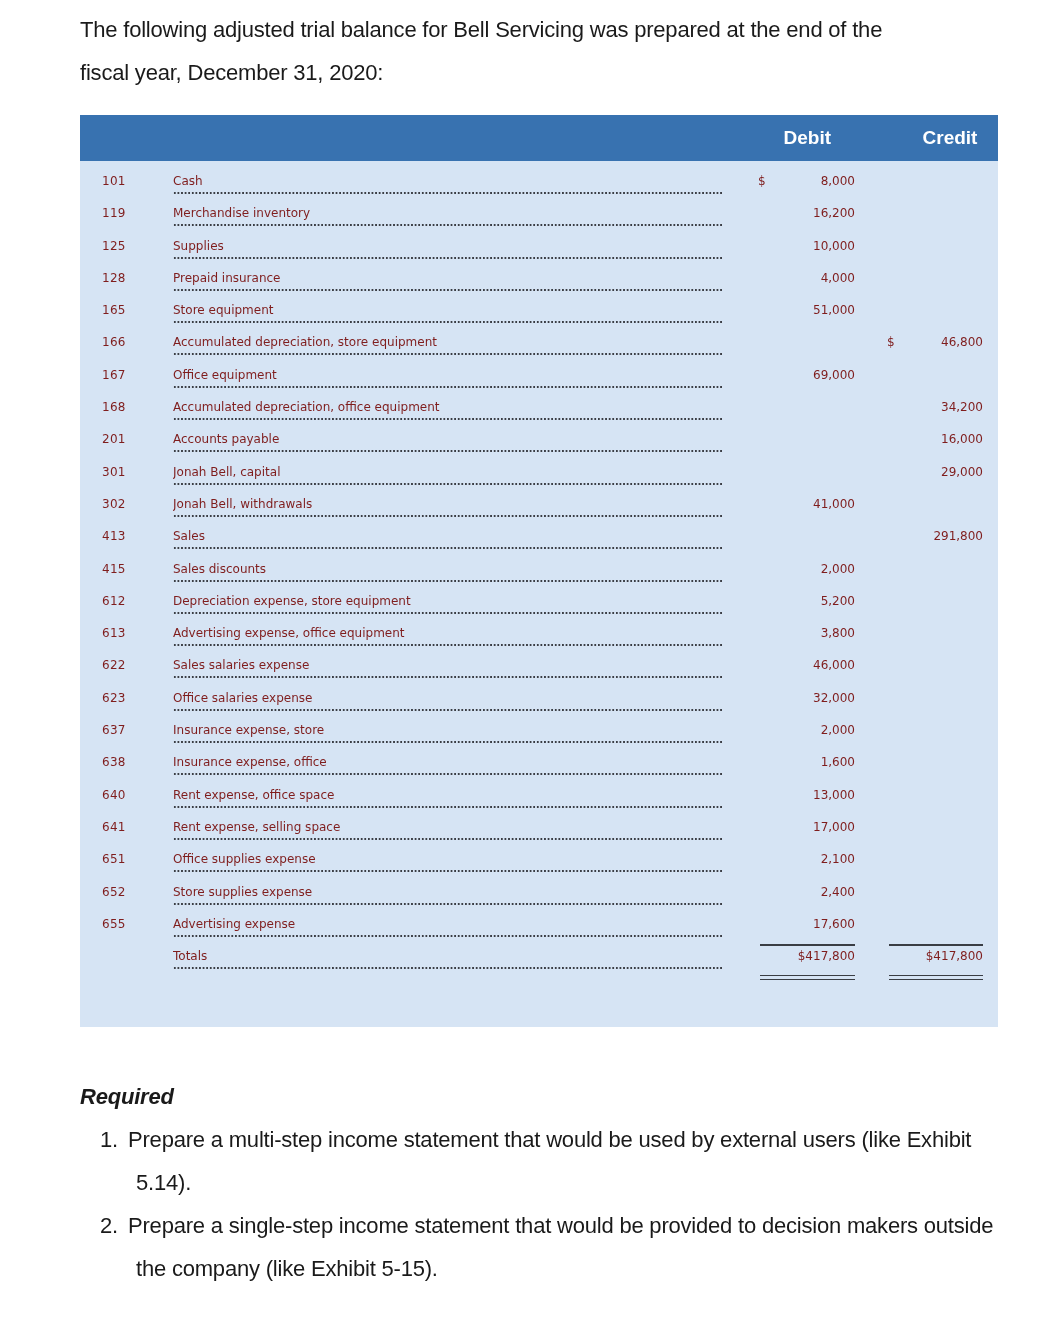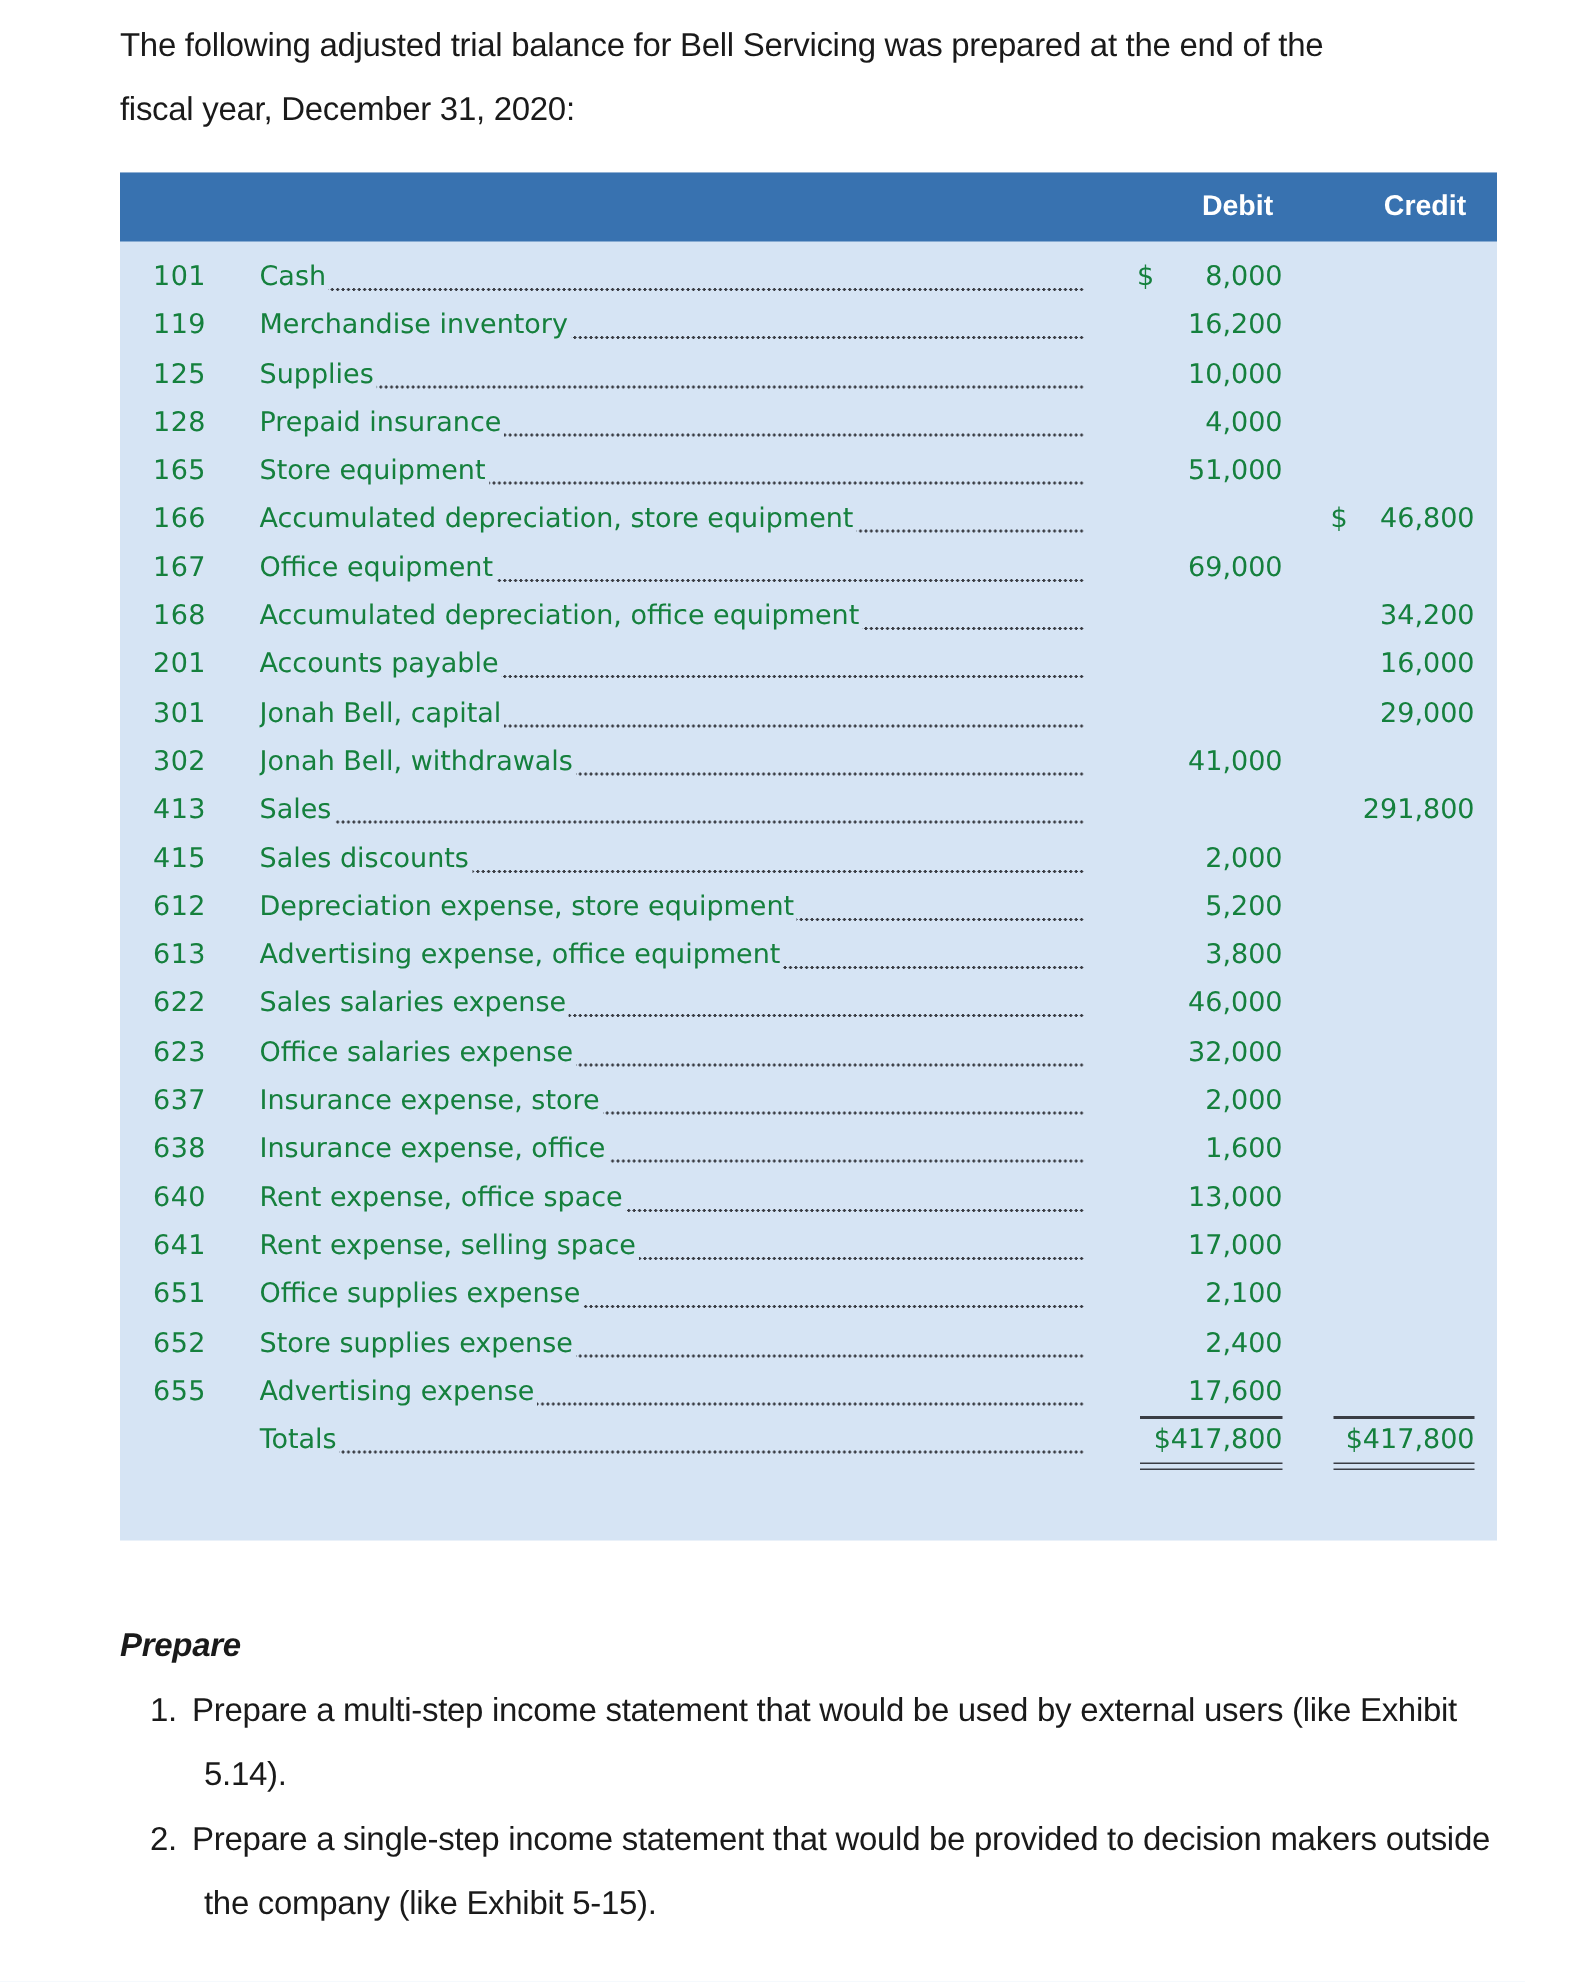--- a/index.html
+++ b/index.html
@@ -14,26 +14,26 @@
     background: #d6e4f4;
   }
   .tb-header {
     position: absolute; left: 0; top: 0; width: 918px; height: 46px;
     background: #3872b0;
   }
   .tb-header .hcell {
     position: absolute; top: 12px; font-family: "Liberation Sans", sans-serif;
     font-weight: bold; font-size: 19px; color: #ffffff;
   }
-  .hdebit { left: 705px; width: 80px; text-align: center; }
+  .hdebit { left: 671px; width: 80px; text-align: right; }
   .hcredit { left: 825px; width: 90px; text-align: center; }
   .rows { position: absolute; left: 0; top: 56px; width: 918px; }
   .row {
     position: relative; height: 32.3px; width: 766px;
-    font-family: "DejaVu Sans", sans-serif; font-size: 18px; color: #15803d;
+    font-family: "DejaVu Sans", sans-serif; font-size: 12px; color: #7f1d1d;
   }
   .row .acct { position: absolute; left: 22px; top: 3px; width: 50px; letter-spacing: 0.3px; }
   .row .name {
     position: absolute; left: 93px; top: 3px; width: 550px; height: 26px;
     overflow: hidden; white-space: nowrap;
   }
   .row .name .lbl { background: #d6e4f4; padding-right: 2px; position: relative; z-index: 1; margin-top: 44px; }
   .row .name .dots {
     position: absolute; left: 0; right: 0; bottom: 6px; height: 2px;
     background-image: radial-gradient(circle, #3a3d44 0.9px, transparent 1.1px);
@@ -272,20 +272,20 @@
         <span class="credit" style="left: 806px; width: 97px;">$417,800</span>
         <div class="rule-single" style="left: 680px; width: 95px; top: -2px;"></div>
         <div class="rule-single" style="left: 809px; width: 94px; top: -2px;"></div>
         <div class="rule-double" style="left: 680px; width: 95px; top: 29px;"></div>
         <div class="rule-double" style="left: 809px; width: 94px; top: 29px;"></div>
       </div>
     </div>
 </div>
 
 <div class="required">
-  <div class="req-title">Prepare</div>
+  <div class="req-title">Required</div>
   <div class="req-item">
     <span class="num">1.</span><span>Prepare a multi-step income statement that would be used by external users (like Exhibit 5.14).</span>
   </div>
   <div class="req-item">
     <span class="num">2.</span><span>Prepare a single-step income statement that would be provided to decision makers outside the company (like Exhibit 5-15).</span>
   </div>
 </div>
 
 </body></html>

